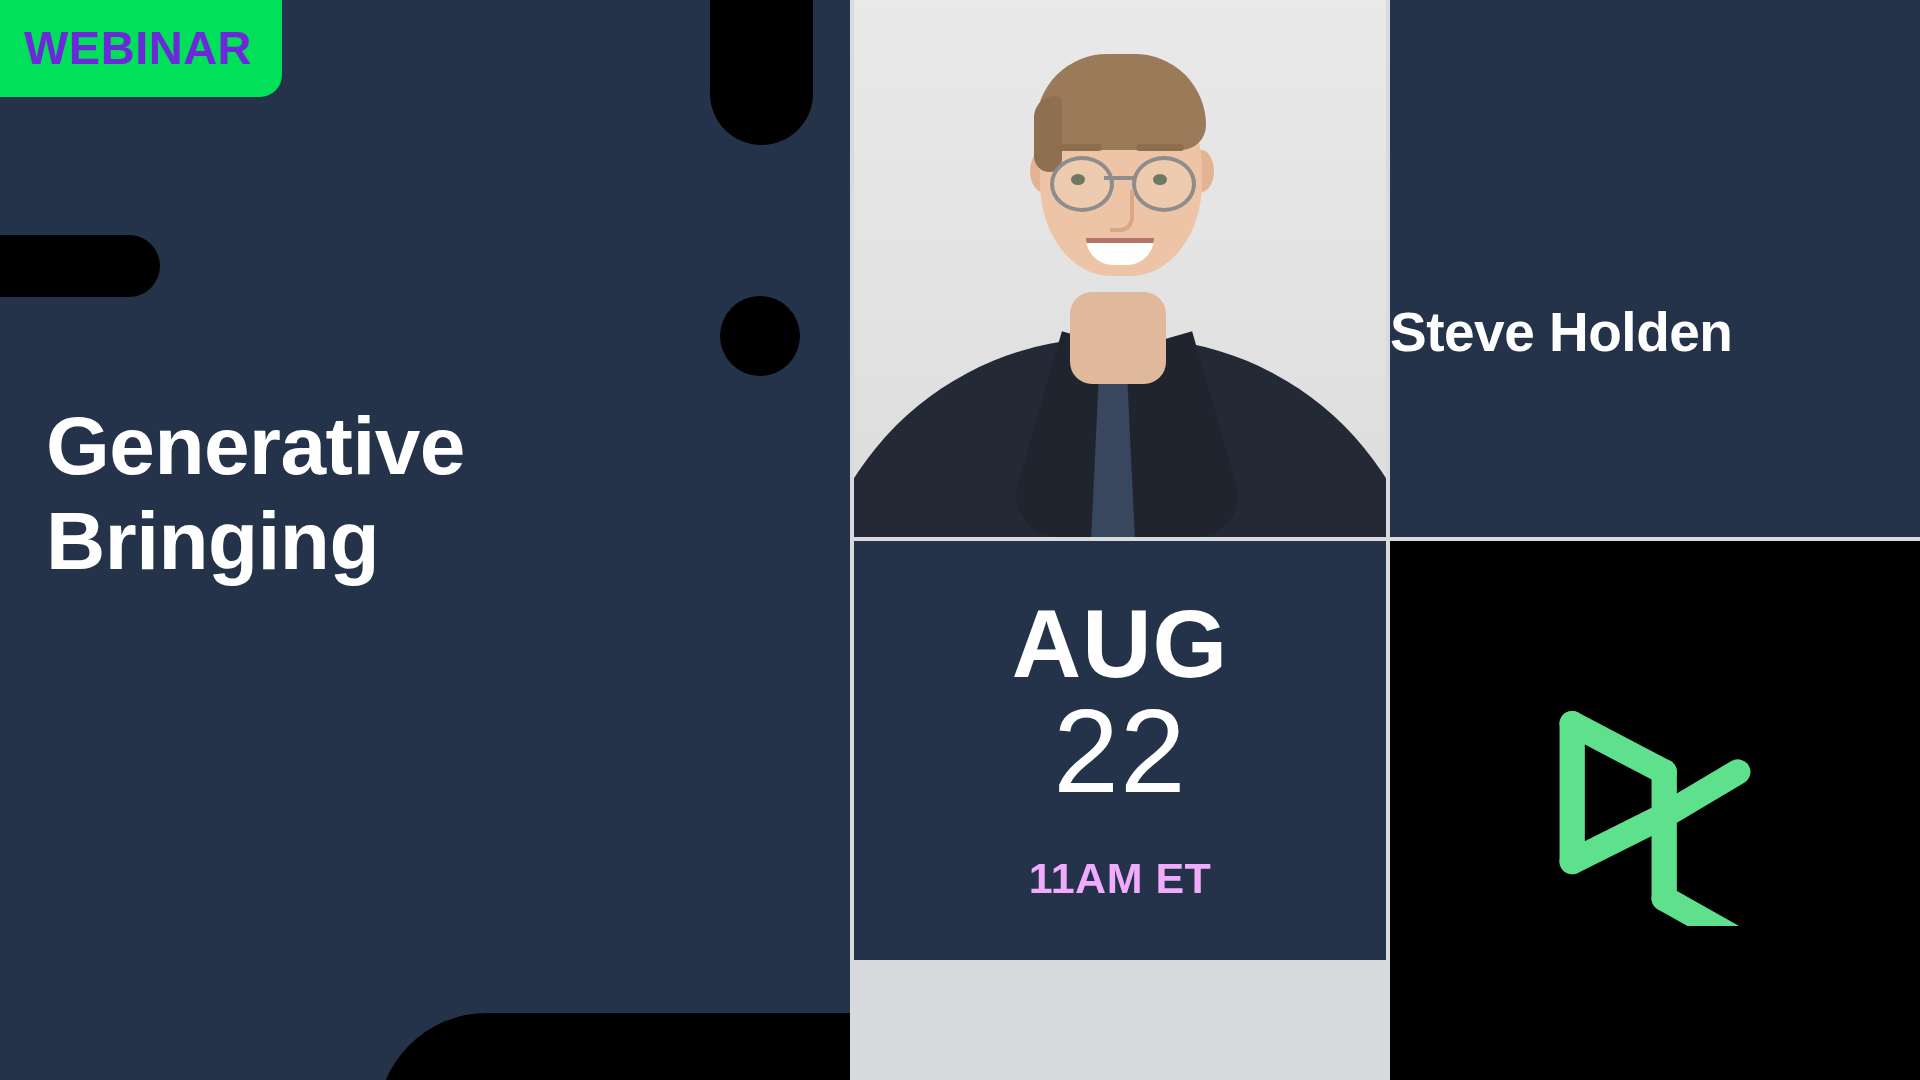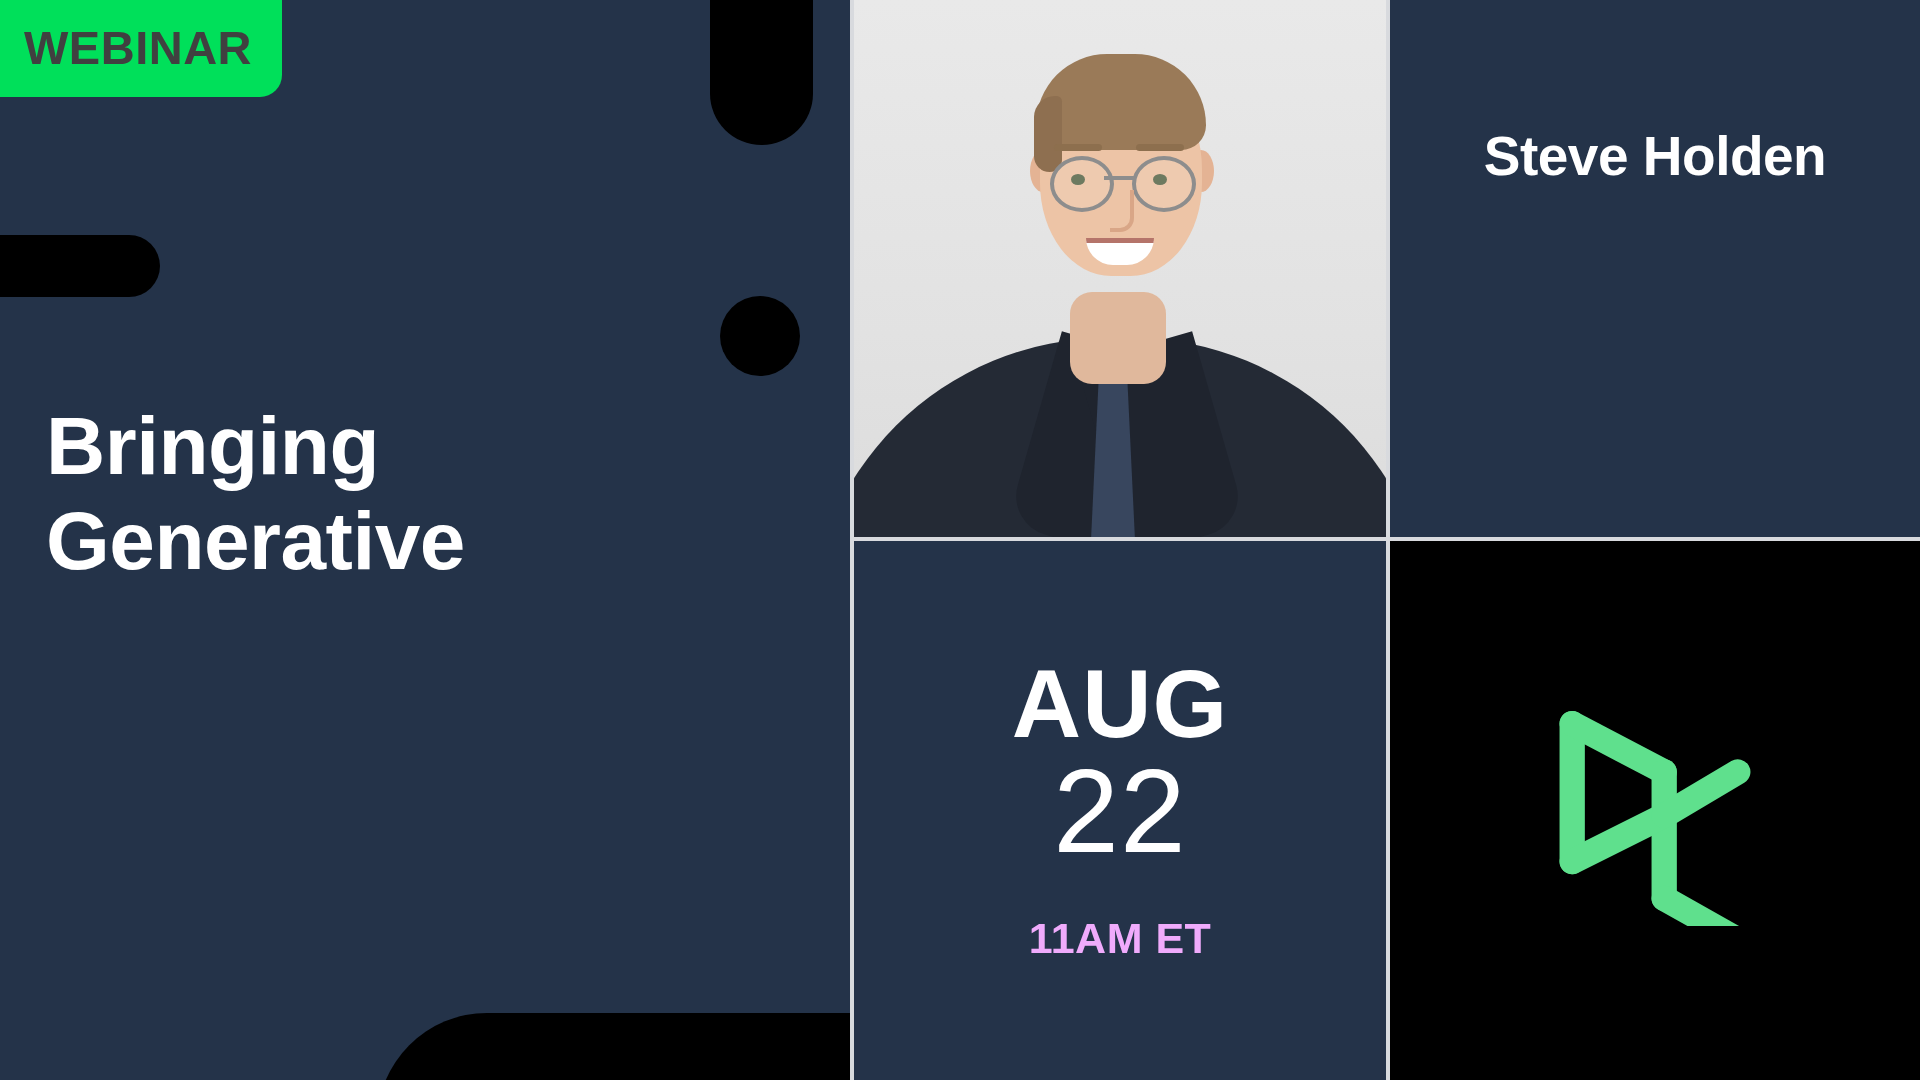--- a/index.html
+++ b/index.html
@@ -63,21 +63,21 @@
     height: 120px;
     border-radius: 110px 0 0 0;
   }
 
   
   .badge {
     position: absolute;
     left: 0;
     top: 0;
     background: #00E05A;
-    color: #404040;
+    color: #6d28d9;
     font-size: 47px;
     font-weight: 700;
     letter-spacing: 0.5px;
     line-height: 1;
     padding: 24px 30px 26px 24px;
     border-radius: 0 0 22px 0;
     z-index: 5;
   }
 
   
@@ -265,21 +265,21 @@
 
   
   .speaker-panel {
     position: absolute;
     left: 1390px;
     top: 0;
     width: 530px;
     height: 537px;
     background: #243349;
     display: flex;
-    flex-direction: column;
+    flex-direction: row;
     align-items: center;
     justify-content: flex-start;
     padding-top: 128px;
     box-sizing: border-box;
   }
   .speaker-name {
     color: #ffffff;
     font-size: 55px;
     font-weight: 700;
     letter-spacing: -0.5px;
@@ -295,21 +295,21 @@
     margin-top: 22px;
     max-width: 400px;
   }
 
   
   .date-panel {
     position: absolute;
     left: 854px;
     top: 541px;
     width: 532px;
-    height: 539px;
+    height: 419px;
     background: #243349;
     display: flex;
     flex-direction: column;
     align-items: center;
     justify-content: center;
     box-sizing: border-box;
   }
   .date-month {
     color: #ffffff;
     font-size: 96px;
@@ -355,22 +355,22 @@
   <div class="left-panel">
 
     <div class="deco deco-pill-vertical"></div>
     <div class="deco deco-circle"></div>
     <div class="deco deco-pill-left"></div>
     <div class="deco deco-bottom-block"></div>
 
     <div class="badge">WEBINAR</div>
 
     <div class="headline">
+      <span class="hl-line">Generative</span>
       <span class="hl-line">Bringing</span>
-      <span class="hl-line">Generative</span>
     </div>
 
   </div>
 
   <div class="photo-panel">
     <div class="ph-bg"></div>
     <div class="ph-shoulders"></div>
     <div class="ph-shirt"></div>
     <div class="ph-lapel-l"></div>
     <div class="ph-lapel-r"></div>

